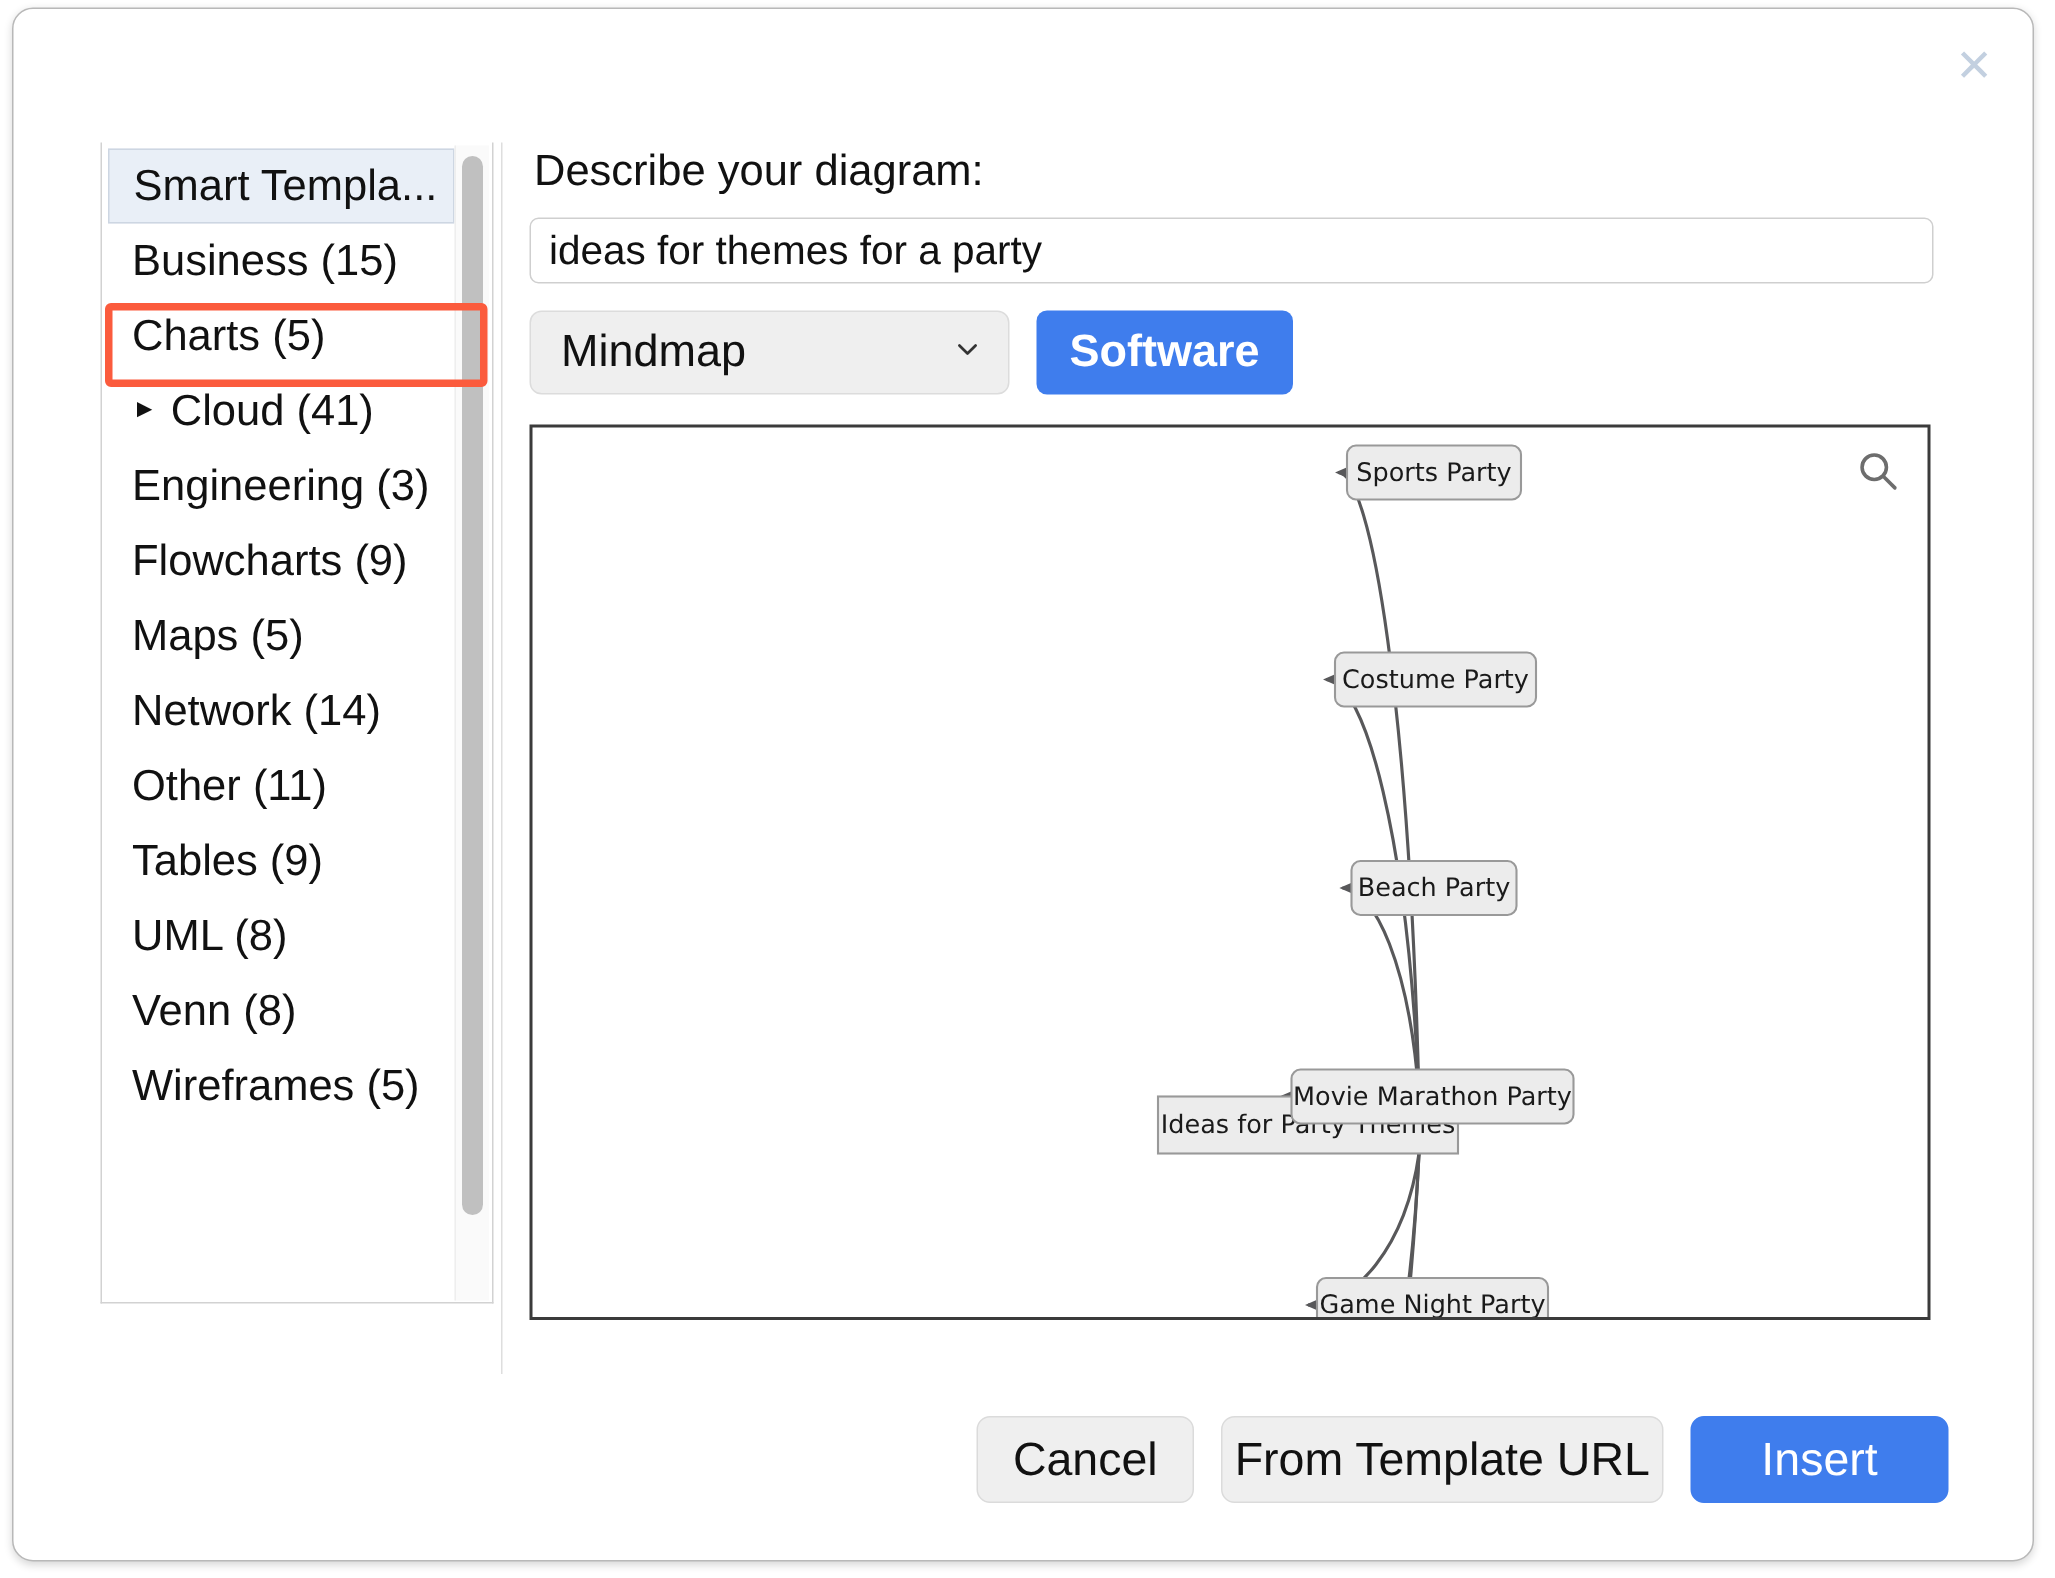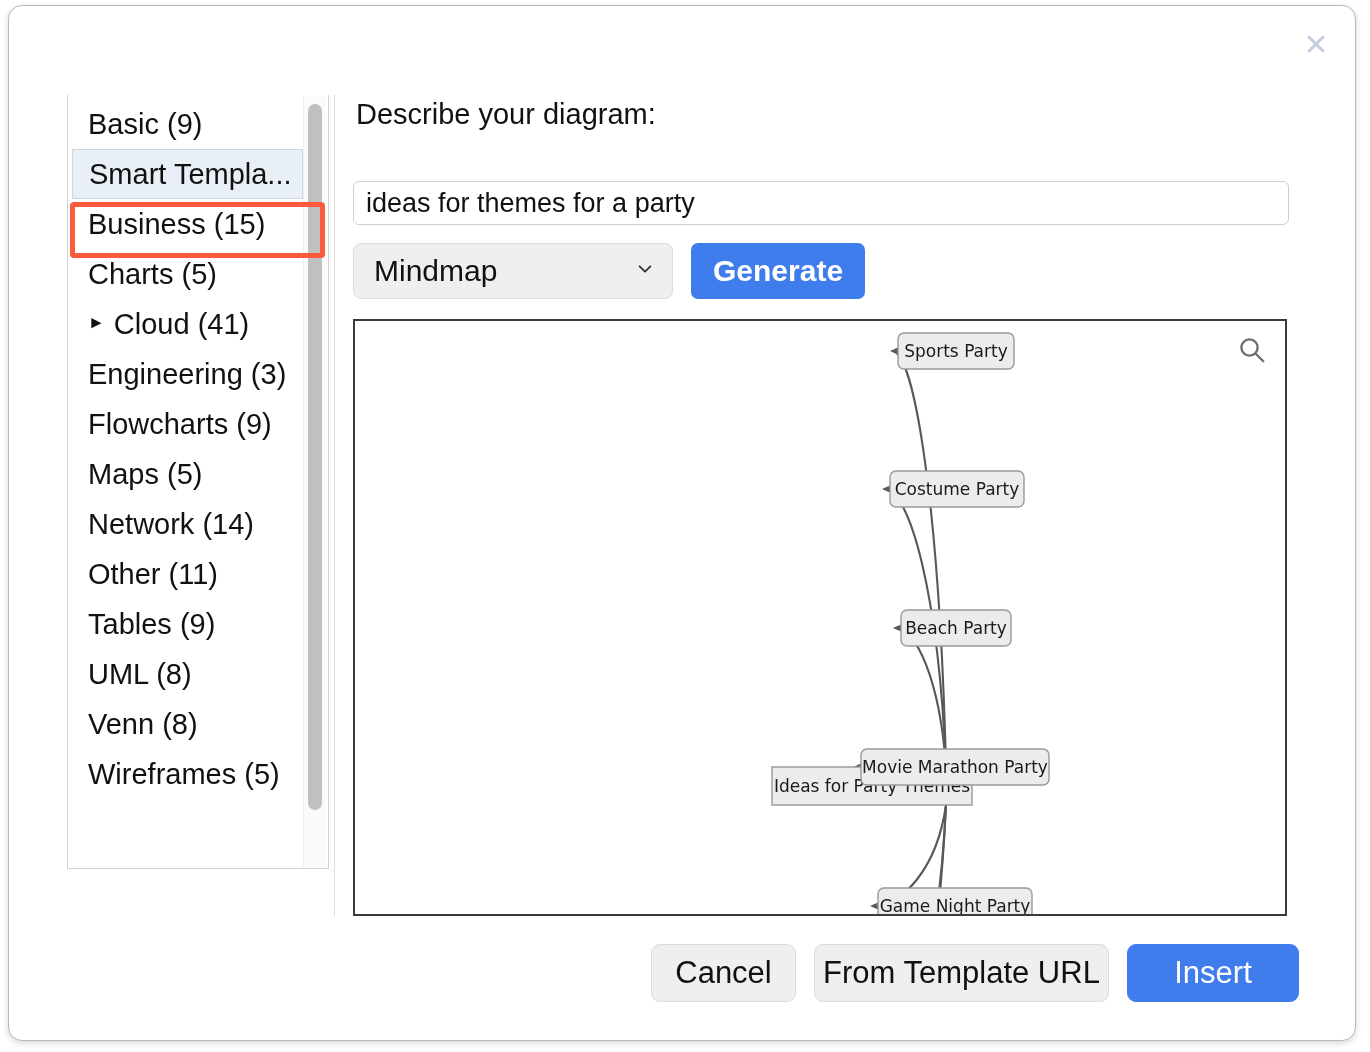--- a/index.html
+++ b/index.html
@@ -185,21 +185,20 @@
     height: 44px;
     box-sizing: border-box;
     border: 1px solid #cfcfcf;
     border-radius: 6px;
     font-size: 27px;
     font-family: "Liberation Sans", sans-serif;
     color: #111;
     padding: 12px 12px;
     outline: none;
     background: #fff;
-    margin-top: 36px;
   }
   .controls-row {
     display: flex;
     align-items: center;
     margin-top: 18px;
     gap: 18px;
   }
   .type-select {
     position: relative;
     width: 320px;
@@ -321,23 +320,20 @@
 
 <div id="root">
   <div class="dialog">
 
     <div class="close-icon">✕</div>
 
     <div class="sidebar">
 
       <div class="cat-list-wrap">
         <div class="cat-list" id="cat-list">
-            <div class="cat-item">
-              <span>Basic (9)</span>
-            </div>
             <div class="cat-item selected">
               <span>Smart Templa...</span>
             </div>
             <div class="cat-item">
               <span>Business (15)</span>
             </div>
             <div class="cat-item">
               <span>Charts (5)</span>
             </div>
             <div class="cat-item">
@@ -388,21 +384,21 @@
 
       <div class="controls-row">
         <div class="type-select">
           <span class="val">Mindmap</span>
           <span class="chev">
             <svg viewBox="0 0 20 20" width="18" height="18" fill="none" stroke="currentColor" stroke-width="2" stroke-linecap="round" stroke-linejoin="round">
               <polyline points="4,7 10,13 16,7"></polyline>
             </svg>
           </span>
         </div>
-        <button class="btn-generate">Generate</button>
+        <button class="btn-generate">Software</button>
       </div>
 
       
       <div class="preview">
         <span class="preview-zoom">
           <svg viewBox="0 0 24 24" width="30" height="30" fill="none" stroke="currentColor" stroke-width="1.9">
             <circle cx="10" cy="10" r="6.5"></circle>
             <line x1="14.8" y1="14.8" x2="21" y2="21" stroke-linecap="round"></line>
           </svg>
         </span>

